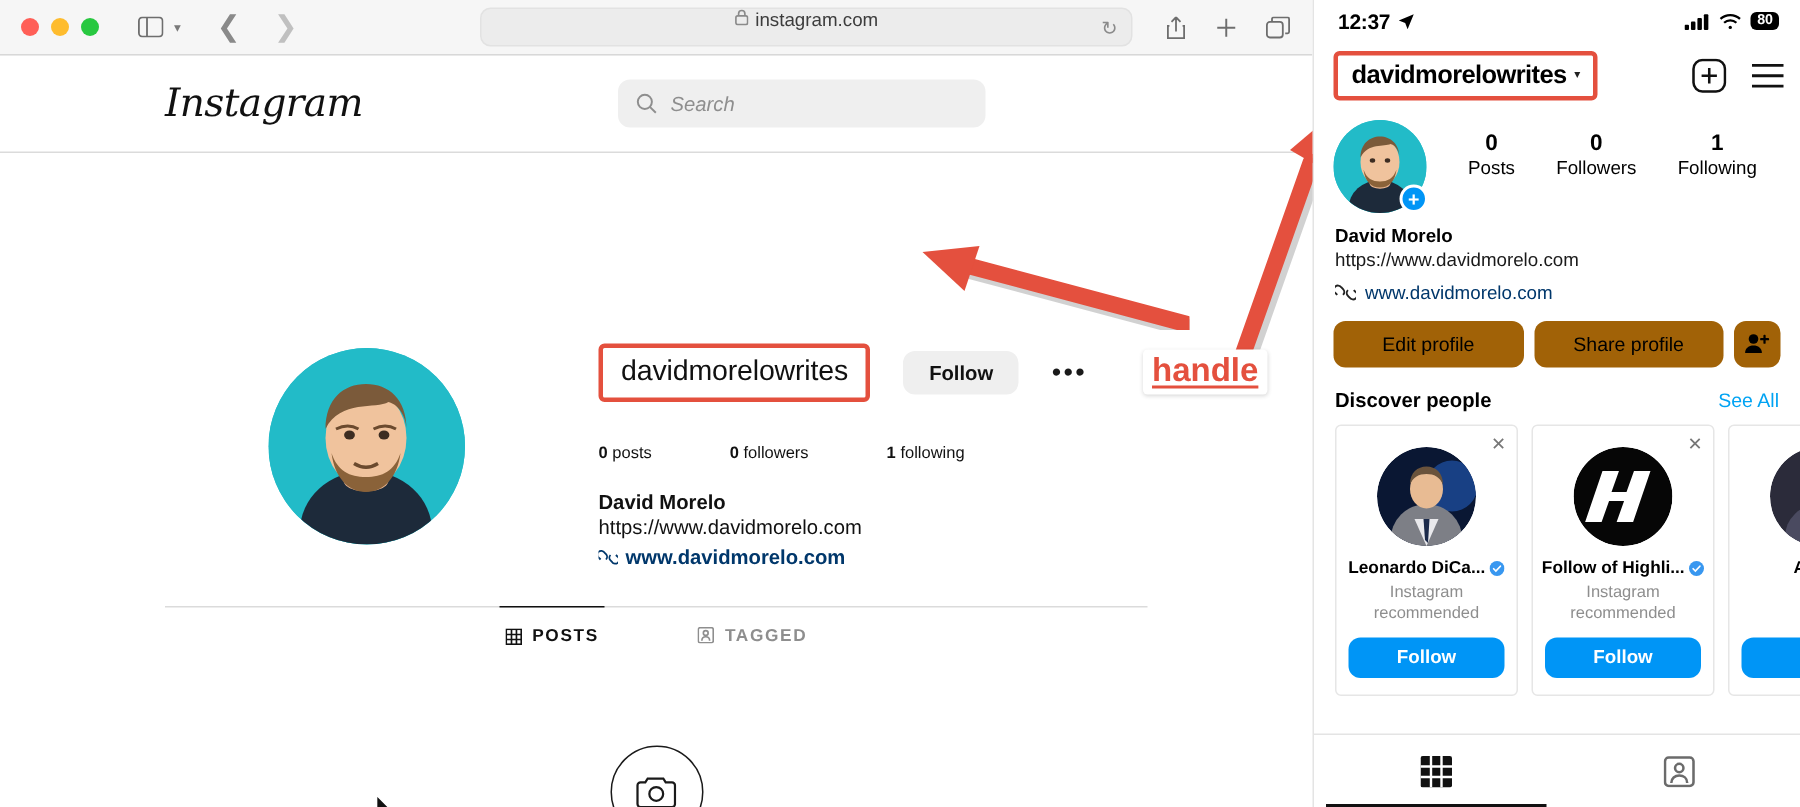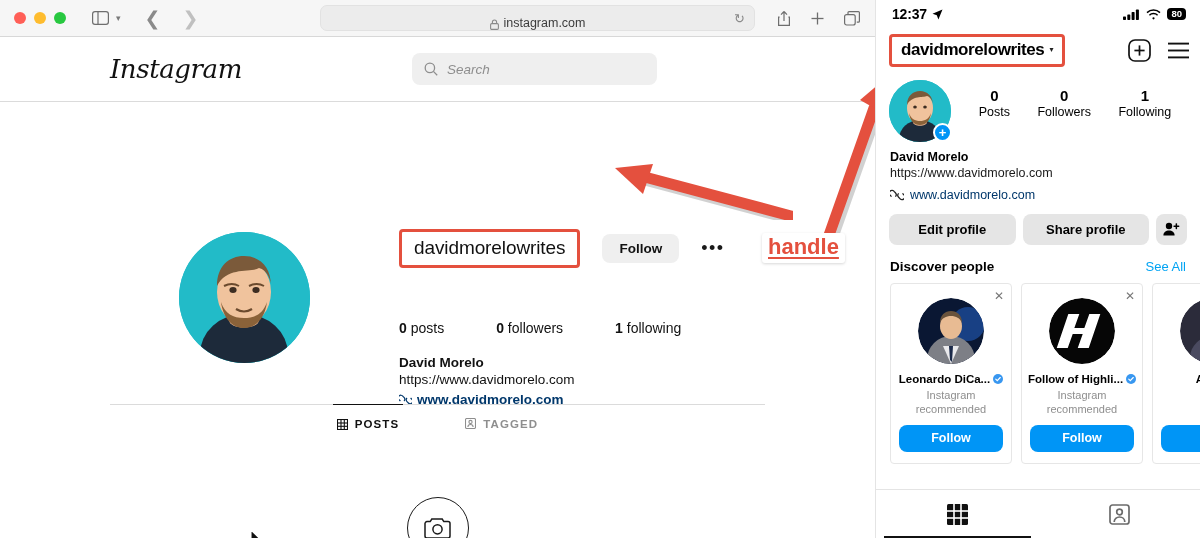--- a/index.html
+++ b/index.html
@@ -25,21 +25,21 @@
   .sbtn { display:flex; align-items:center; justify-content:center; color:#6e6e6e; }
   .sidebar-toggle { margin-left:26px; }
   .chev-sm { margin-left:7px; font-size:9px; color:#7a7a7a; }
   .navarrows { display:flex; gap:22px; margin-left:24px; color:#8a8a8a; font-size:19px; }
   .navarrows span { line-height:1; font-weight:300; }
   .nav-fwd { color:#c0c0c0; }
 
   .urlbar {
     position:absolute; left:320px; top:5px; width:435px; height:26px;
     background:#ececec; border:1px solid #e2e2e2; border-radius:7px;
-    display:flex; align-items:flex-end; justify-content:center; gap:5px;
+    display:flex; align-items:flex-start; justify-content:center; gap:5px;
   }
   .urlbar .url-text { font-size:12.5px; color:#3c3c3c; }
   .reload { position:absolute; right:9px; top:5px; font-size:13px; color:#8a8a8a; }
 
   .tb-icons { position:absolute; right:14px; top:0; height:37px; display:flex; align-items:center; gap:19px; color:#6e6e6e; }
 
   
   .ig-header {
     height:65px; border-bottom:1px solid #dbdbdb; position:relative;
     display:flex; align-items:center;
@@ -70,21 +70,21 @@
   }
   .handle-text { font-size:19px; color:#111; letter-spacing:-0.1px; }
   .follow-btn {
     margin-left:22px; background:#efefef; border:none; border-radius:8px;
     padding:7px 17px; font-size:13.5px; font-weight:bold; color:#111;
     font-family:"Liberation Sans", sans-serif; cursor:pointer;
   }
   .more-dots { margin-left:22px; font-size:18px; color:#1a1a1a; letter-spacing:1.5px; line-height:1; }
 
   .stats { margin-top:29px; display:flex; gap:0; }
-  .stat { font-size:14px; color:#111;margin-top:24px; }
+  .stat { font-size:11px; color:#111; }
   .stat b { font-weight:bold; }
   .stat.s2 { margin-left:52px; } .stat.s3 { margin-left:52px; }
 
   .bio { margin-top:18px; line-height:1.28; }
   .bio-name { font-size:13.5px; font-weight:bold; color:#111; }
   .bio-url { font-size:13.5px; color:#111; }
   .bio-link { font-size:13.5px; color:#00376b; font-weight:bold; display:flex; align-items:center; gap:5px; margin-top:2px; }
 
   .tabs-wrap { position:absolute; left:110px; top:302px; width:655px; border-top:1px solid #dbdbdb; }
   .tabs { display:flex; justify-content:center; gap:58px; }
@@ -150,22 +150,22 @@
   .m-stat-num { font-size:15px; font-weight:bold; color:#000; }
   .m-stat-lbl { font-size:12.5px; color:#000; margin-top:1px; }
 
   .m-bio { padding:7px 14px 0 14px; line-height:1.3; }
   .m-bio-name { font-size:12.5px; font-weight:bold; color:#000; }
   .m-bio-url { font-size:12.5px; color:#1a1a1a; }
   .m-bio-link { font-size:12.5px; color:#00376b; display:flex; align-items:center; gap:6px; margin-top:5px; }
 
   .m-actions { display:flex; gap:7px; padding:11px 13px 0 13px; }
   .m-btn {
-    flex:1; background:#e5e5e5; border:none; border-radius:8px; height:31px;
-    font-size:13px; font-weight:bold; color:#000; font-family:"Liberation Sans", sans-serif;
+    flex:1; background:#a16207; border:none; border-radius:8px; height:31px;
+    font-size:13px; font-weight:normal; color:#000; font-family:"Liberation Sans", sans-serif;
     display:flex; align-items:center; justify-content:center; cursor:pointer;
   }
   .m-btn.icon-only { flex:none; width:31px; }
 
   .m-discover { display:flex; align-items:flex-start; justify-content:space-between; padding:14px 14px 0 14px; }
   .m-disc-title { font-size:13.5px; font-weight:bold; color:#000; }
   .m-see-all { font-size:13px; color:#00a3f3; cursor:pointer; }
 
   .m-cards { display:flex; gap:9px; padding:9px 0 0 14px; }
   .m-card {

